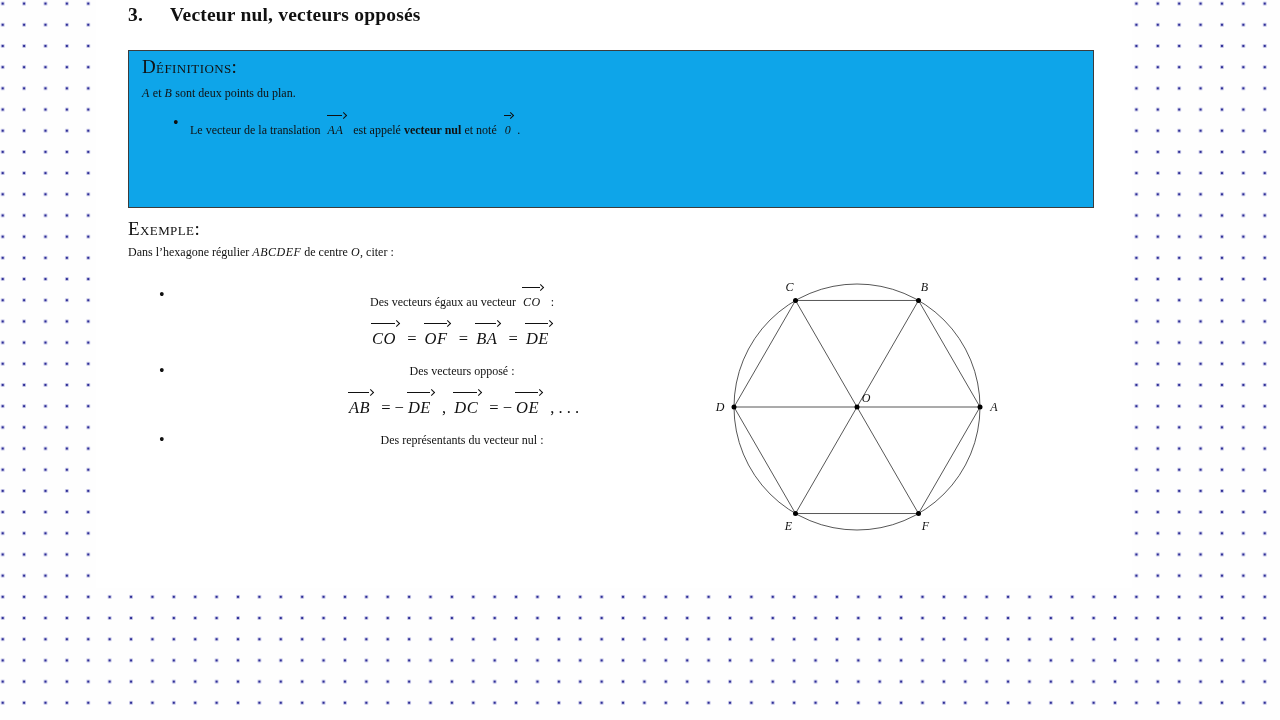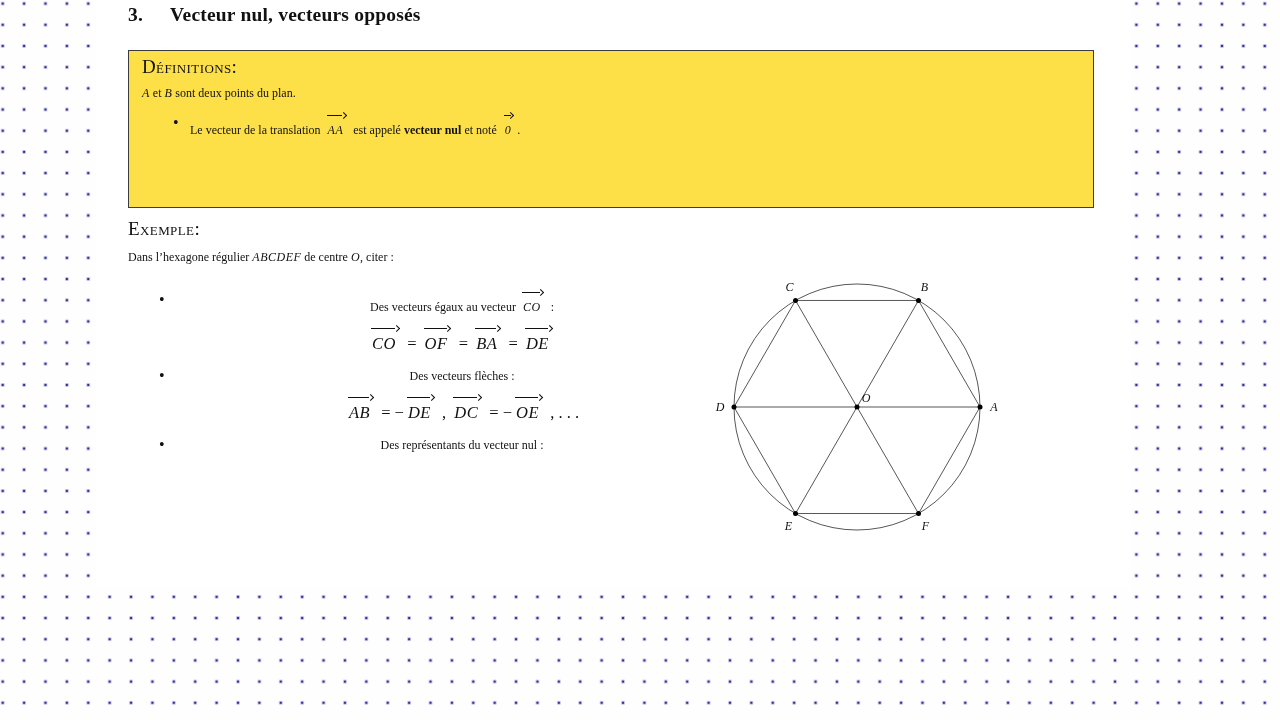--- a/index.html
+++ b/index.html
@@ -25,41 +25,41 @@
   .doc-title {
     position:absolute; left:32px; top:4px;
     display:flex; gap:27px;
     font-size:19.5px; font-weight:700; letter-spacing:0.2px;
   }
 
   .def-box {
     position:absolute; left:32px; top:50px; width:966px; height:158px;
     border:1px solid var(--box-border,#3c3c3c);
     padding:5px 16px 8px 13px;
-    background:#fde047;
+    background:#0ea5e9;
   }
 
   .sc-heading {
     font-variant:small-caps;
     font-size:19px; letter-spacing:0.4px;
   }
 
   .line { font-size:12px; line-height:24px; }
   .def-box .line.intro { margin-top:3px; }
 
   ul.bullets { list-style:none; margin-top:6px; }
   ul.bullets li { position:relative; padding-left:17px; margin-left:31px; margin-bottom:7px; }
   ul.bullets li::before {
     content:"\2022"; position:absolute; left:0; top:0;
     font-size:16px; line-height:24px;
   }
   .def-box ul.bullets li { line-height:27px; margin-bottom:4px; }
 
   .example-block { position:absolute; left:32px; top:218px; width:620px; }
-  .example-block .line.intro { margin-top:5px; }
+  .example-block .line.intro { }
   .example-block ul.bullets { margin-top:19px;text-align:center; }
   .example-block li { margin-bottom:29px; }
   .example-block .formula { margin-top:5px; font-size:16.5px; line-height:26px; }
 
   
   .mi { font-style:italic; letter-spacing:0.5px; }
   b { font-weight:700; }
   .vec {
     position:relative; display:inline-block;
     font-style:italic; letter-spacing:0.5px;
@@ -112,21 +112,21 @@
 
     <div class="example-block">
       <div class="sc-heading">Exemple:</div>
       <div class="line intro">Dans l’hexagone régulier <span class="mi">ABCDEF</span> de centre <span class="mi">O</span>, citer :</div>
       <ul class="bullets">
         <li>
           <div class="line">Des vecteurs égaux au vecteur <span class="vec">CO</span> :</div>
           <div class="line formula"><span class="vec">CO</span> = <span class="vec">OF</span> = <span class="vec">BA</span> = <span class="vec">DE</span></div>
         </li>
         <li>
-          <div class="line">Des vecteurs flèches :</div>
+          <div class="line">Des vecteurs opposé :</div>
           <div class="line formula"><span class="vec">AB</span> = −<span class="vec">DE</span> , <span class="vec">DC</span> = −<span class="vec">OE</span> , . . .</div>
         </li>
         <li>
           <div class="line">Des représentants du vecteur nul :</div>
         </li>
       </ul>
     </div>
 
     <svg class="diagram" viewBox="0 0 300 280" width="300" height="280">
         <circle cx="145" cy="141" r="123" class="dg-stroke"></circle>

